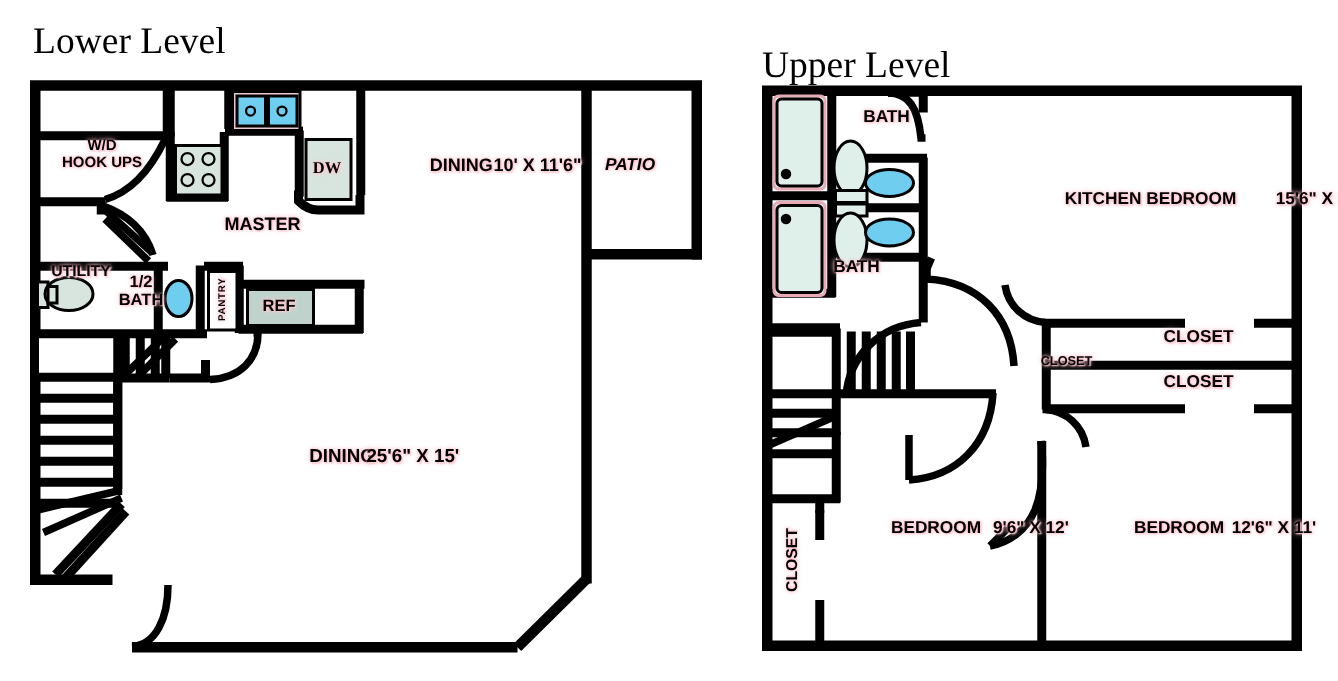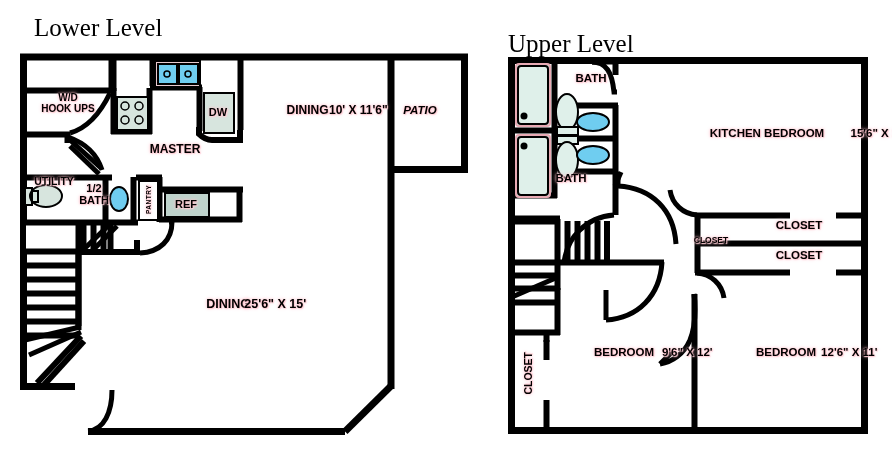--- a/index.html
+++ b/index.html
@@ -22,21 +22,21 @@
   }
   .level-title {
     position: absolute;
     font-family: "Liberation Serif", serif;
     font-size: 25px;
     font-weight: 400;
     color: #000000;
     letter-spacing: 0px;
     white-space: nowrap;
   }
-  #lower-title { left: 34px; top: 14px; text-align: center; }
+  #lower-title { left: 22px; top: 14px; text-align: center; }
   #upper-title { left: 508px; top: 30px; text-align: right; }
 
   svg.floor {
     position: absolute;
     top: 0; left: 0;
   }
   .room-label {
     position: absolute;
     text-align: center;
     font-family: "Liberation Sans", sans-serif;
@@ -223,21 +223,21 @@
     <span class="rl-dim" style="transform:translateX(-50%);display:inline-block;">10' X 11'6"</span>
   </div>
   <div class="room-label" style="left:420px;top:104px;width:0;font-size:11.5px;">
     <span class="rl-name" style="transform:translateX(-50%);display:inline-block;font-style:italic;">PATIO</span>
   </div>
   <div class="room-label" style="left:228px;top:297px;width:0;font-size:12.5px;">
     <span class="rl-name" style="transform:translateX(-50%);display:inline-block;">DINING</span>
     <span class="rl-dim" style="transform:translateX(-50%);display:inline-block;">25'6" X 15'</span>
   </div>
   <div class="room-label" style="left:218px;top:106px;width:0;font-size:11px;">
-    <span style="transform:translateX(-50%);display:inline-block;">DW</span>
+    <span style="transform:translateX(-50%);display:inline-block;font-family:Liberation Serif, serif;">DW</span>
   </div>
   <div class="room-label" style="left:186px;top:198px;width:0;font-size:11px;">
     <span style="transform:translateX(-50%);display:inline-block;">REF</span>
   </div>
 
   <div class="level-title" id="upper-title">Upper Level</div>
 
   <svg class="floor" id="upper-svg" x="0" y="0" width="892" height="454" style="left:0;top:0;">
     <g stroke="#000" fill="none" stroke-linecap="butt">
 

